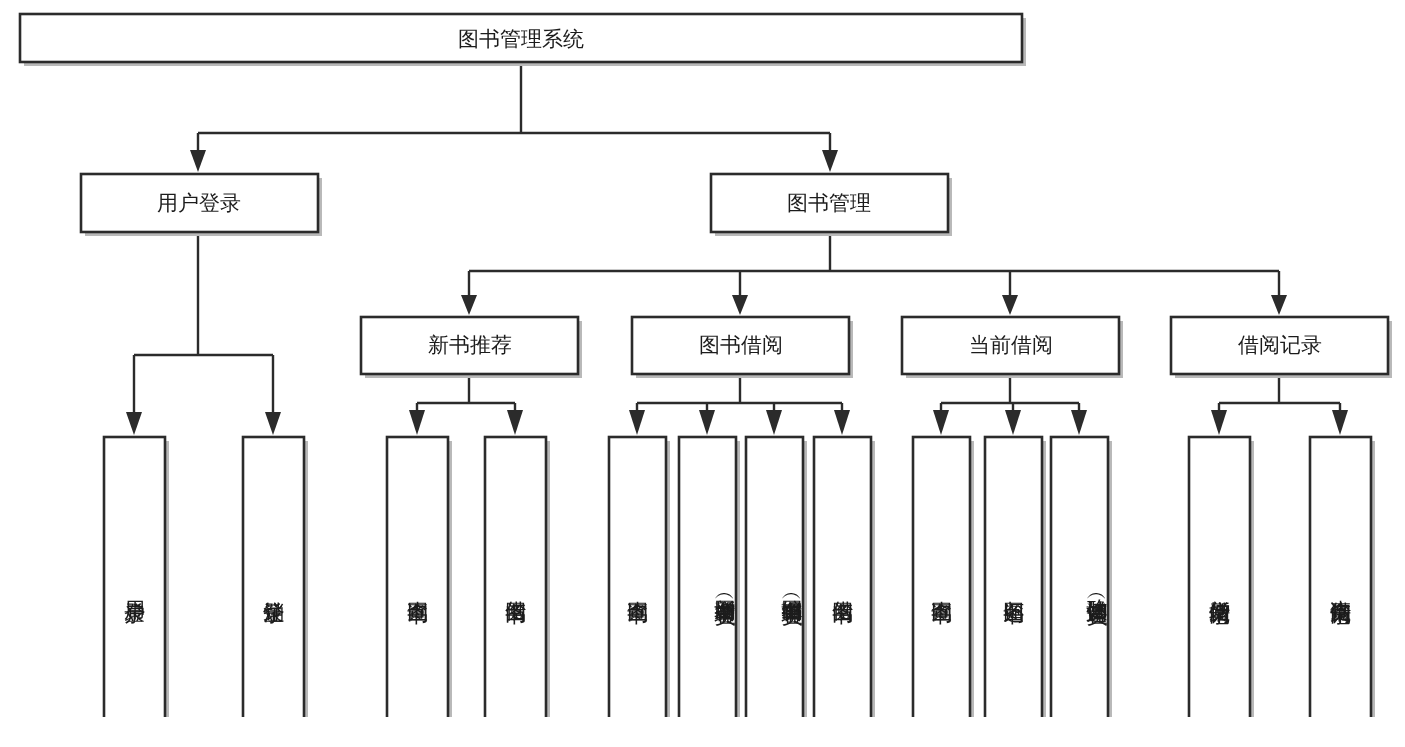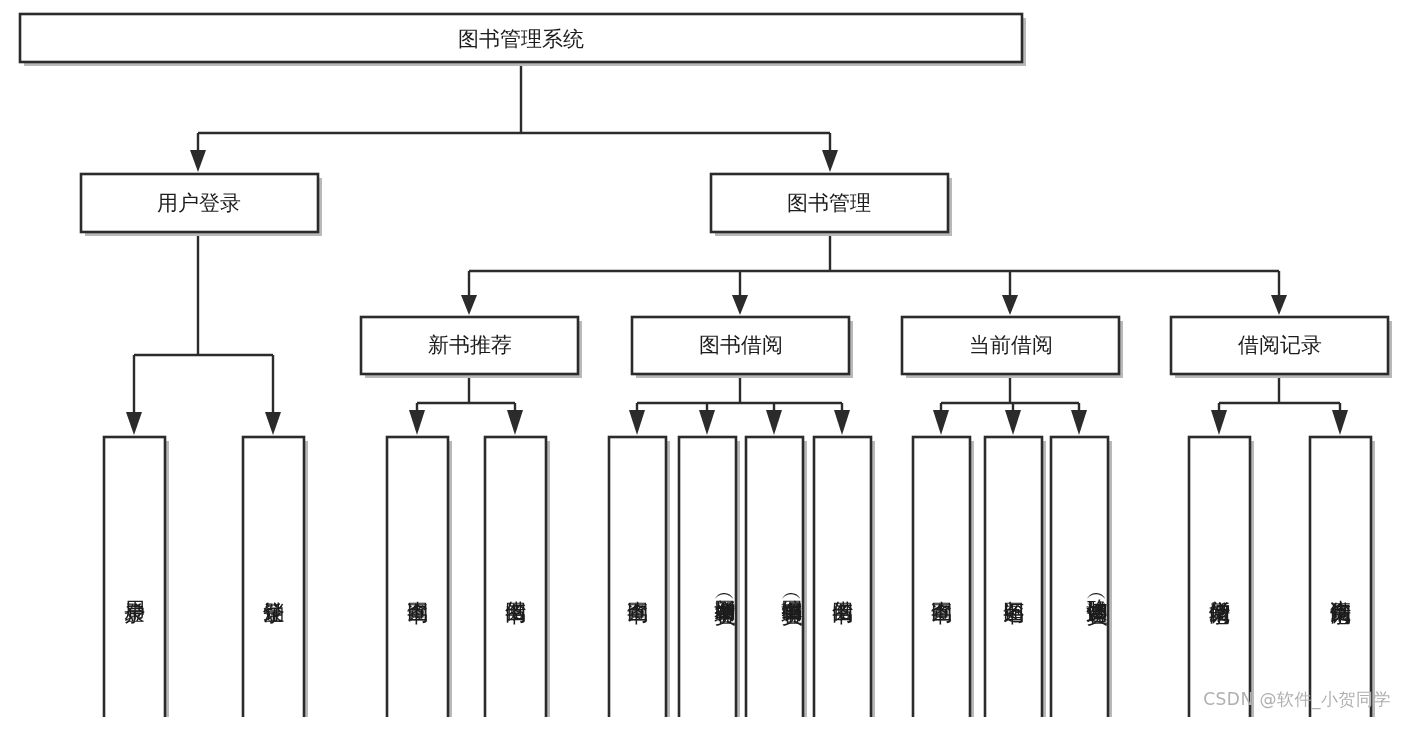--- a/index.html
+++ b/index.html
@@ -211,15 +211,14 @@
   <div class="vlabel" style="left:609px; top:437px; width:57px; height:298px;">查询图书</div>
   <div class="vlabel" style="left:679px; top:437px; width:57px; height:298px; align-items:flex-start;">新增图书（管理员）</div>
   <div class="vlabel" style="left:746px; top:437px; width:57px; height:298px; align-items:flex-start;">编辑图书（管理员）</div>
   <div class="vlabel" style="left:814px; top:437px; width:57px; height:298px;">借阅图书</div>
   <div class="vlabel" style="left:913px; top:437px; width:57px; height:298px;">查询图书</div>
   <div class="vlabel" style="left:985px; top:437px; width:57px; height:298px;">归还图书</div>
   <div class="vlabel" style="left:1051px; top:437px; width:57px; height:298px; align-items:flex-start;">确认归还（管理员）</div>
   <div class="vlabel" style="left:1189px; top:437px; width:61px; height:298px;">新增借阅记录</div>
   <div class="vlabel" style="left:1310px; top:437px; width:61px; height:298px;">查询借阅记录</div>
 
-  <div class="watermark">CSDN @软件_小贺同学</div>
 
 </div>
 
 </body></html>

